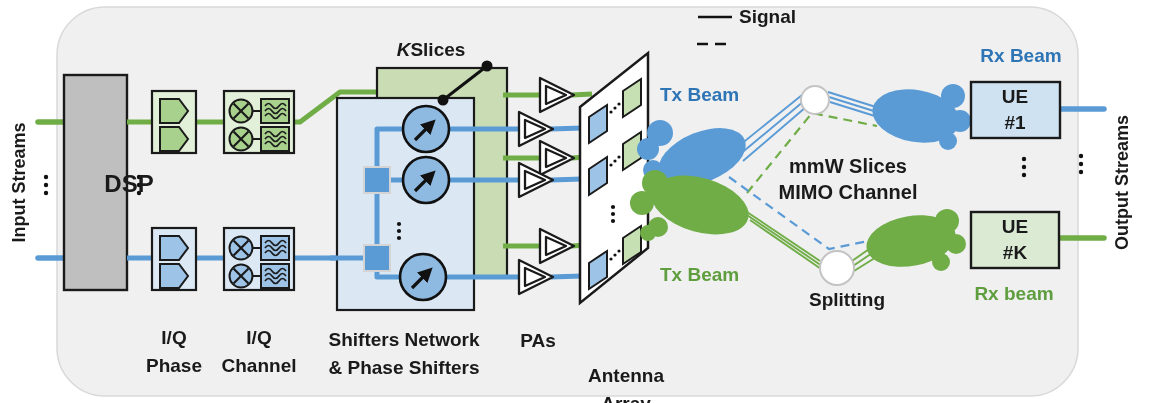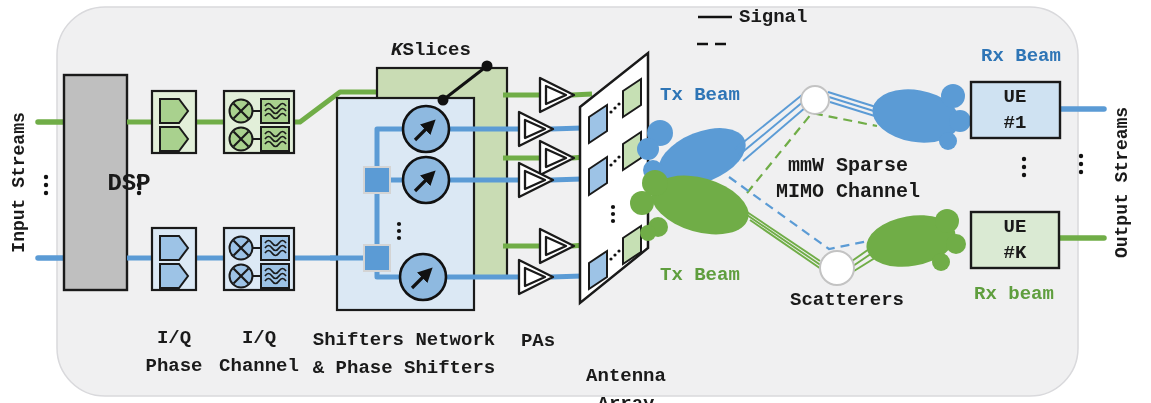--- a/index.html
+++ b/index.html
@@ -1,17 +1,17 @@
 <!DOCTYPE html>
 <html><head>
 <meta charset="utf-8">
 <style>
   html,body{margin:0;padding:0;background:#ffffff;}
   .canvas{position:relative;width:1151px;height:403px;overflow:hidden;
-          font-family:Liberation Mono, monospace;}
+          font-family:Liberation Sans, sans-serif;}
   .canvas svg{position:absolute;left:0;top:0;}
   .lbl{position:absolute;font-weight:bold;color:#1a1a1a;line-height:1.16;
        text-align:center;white-space:nowrap;}
   .ctr{transform:translate(-50%,-50%);}
   .blue{color:#2e75b6;}
   .green{color:#5f9e3e;}
   .rot{transform:rotate(-90deg);}
   .f18{font-size:18px;}
   .f19{font-size:19px;}
   .f20{font-size:20px;}
@@ -318,24 +318,24 @@
 <div class="lbl f19 ctr" style="left:538px;top:341px;">PAs</div>
 <div class="lbl f19 ctr lh28" style="left:626px;top:354px;margin-top:36px;">
   <div>Antenna</div>
   <div>Array</div>
 </div>
 
 <div class="lbl f19 blue" style="left:660px;top:84px;">Tx Beam</div>
 <div class="lbl f19 green" style="left:660px;top:264px;">Tx Beam</div>
 
 <div class="lbl f20 ctr lh26" style="left:848px;top:179px;">
-  <div>mmW Sparse</div>
+  <div>mmW Slices</div>
   <div>MIMO Channel</div>
 </div>
-<div class="lbl f19 ctr" style="left:847px;top:300px;">Scatterers</div>
+<div class="lbl f19 ctr" style="left:847px;top:300px;">Splitting</div>
 
 <div class="lbl f19 ctr blue" style="left:1021px;top:56px;">Rx Beam</div>
 <div class="lbl f19 ctr lh26" style="left:1015px;top:110px;">
   <div>UE</div>
   <div>#1</div>
 </div>
 <div class="lbl f19 ctr lh26" style="left:1015px;top:240px;">
   <div>UE</div>
   <div>#K</div>
 </div>

